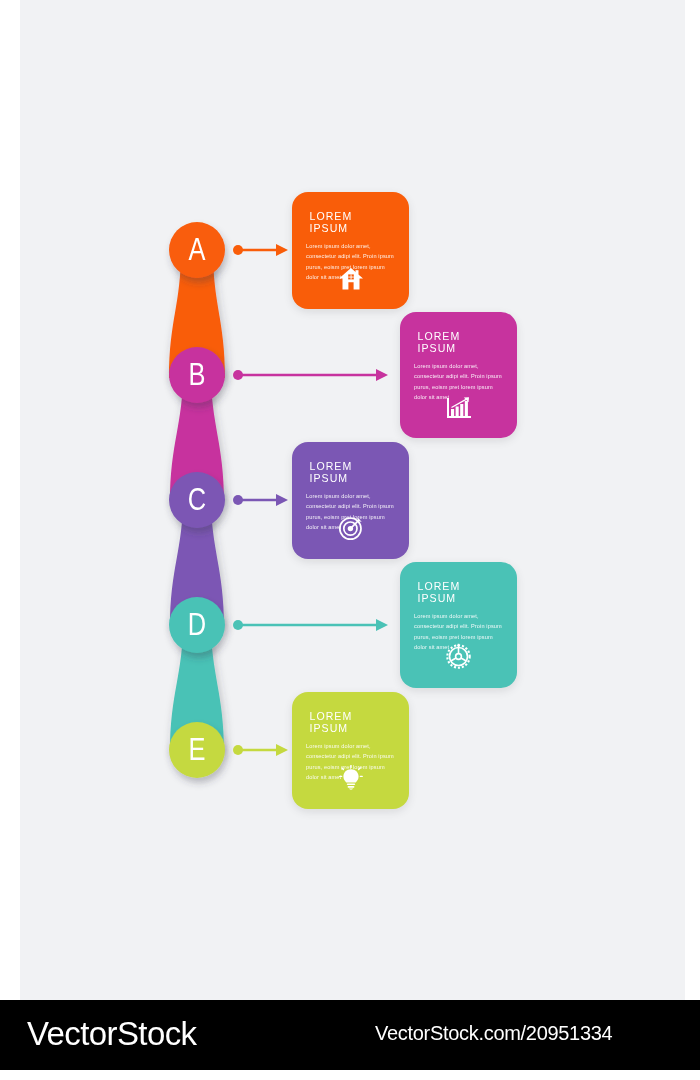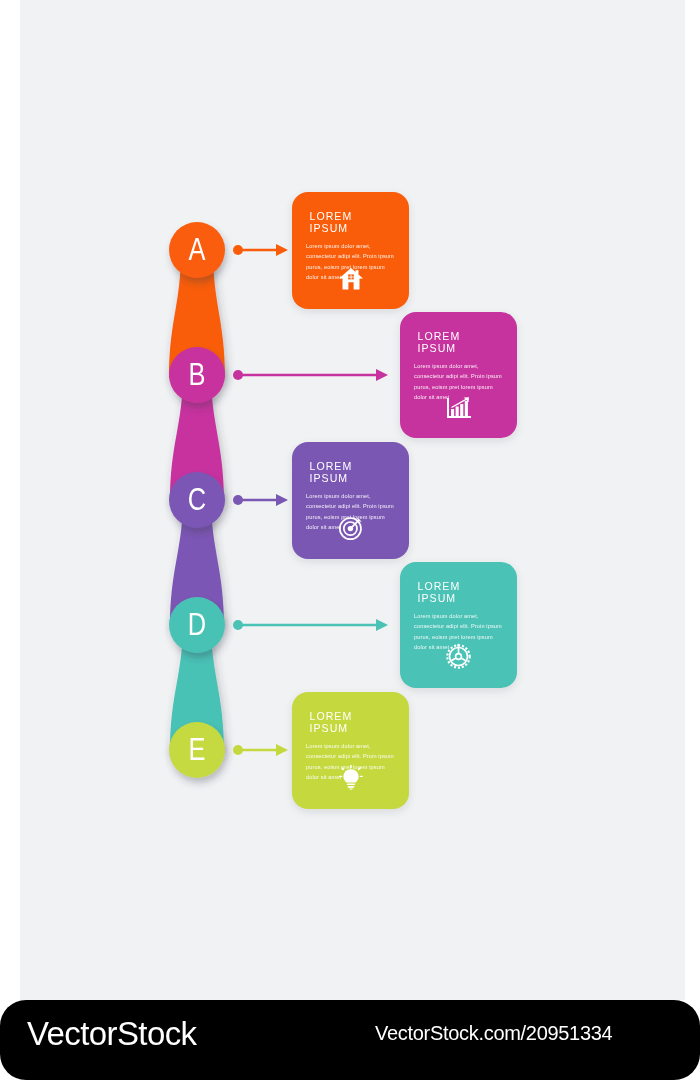--- a/index.html
+++ b/index.html
@@ -50,23 +50,22 @@
     width:56px;height:56px;
     display:flex;align-items:center;justify-content:center;
     font-size:31px;
     color:#ffffff;
     font-family:"Liberation Sans Narrow","Liberation Sans",sans-serif;
     transform:scaleX(.82);
     pointer-events:none;
     font-weight:400;
   }
   #watermark{
-    position:absolute;left:0;top:1000px;width:700px;height:80px;
+    position:absolute;left:0;top:1000px;width:700px;height:70px;
     background:#000000;
-    border-radius:26px;
   }
   .wm-brand{
     position:absolute;left:27px;top:15px;
     font-size:33px;color:#ffffff;letter-spacing:-0.6px;
     font-family:"Liberation Sans",sans-serif;
   }
   .wm-url{
     position:absolute;left:375px;top:22px;
     font-size:20px;color:#ffffff;letter-spacing:-0.3px;
     font-family:"Liberation Sans",sans-serif;

